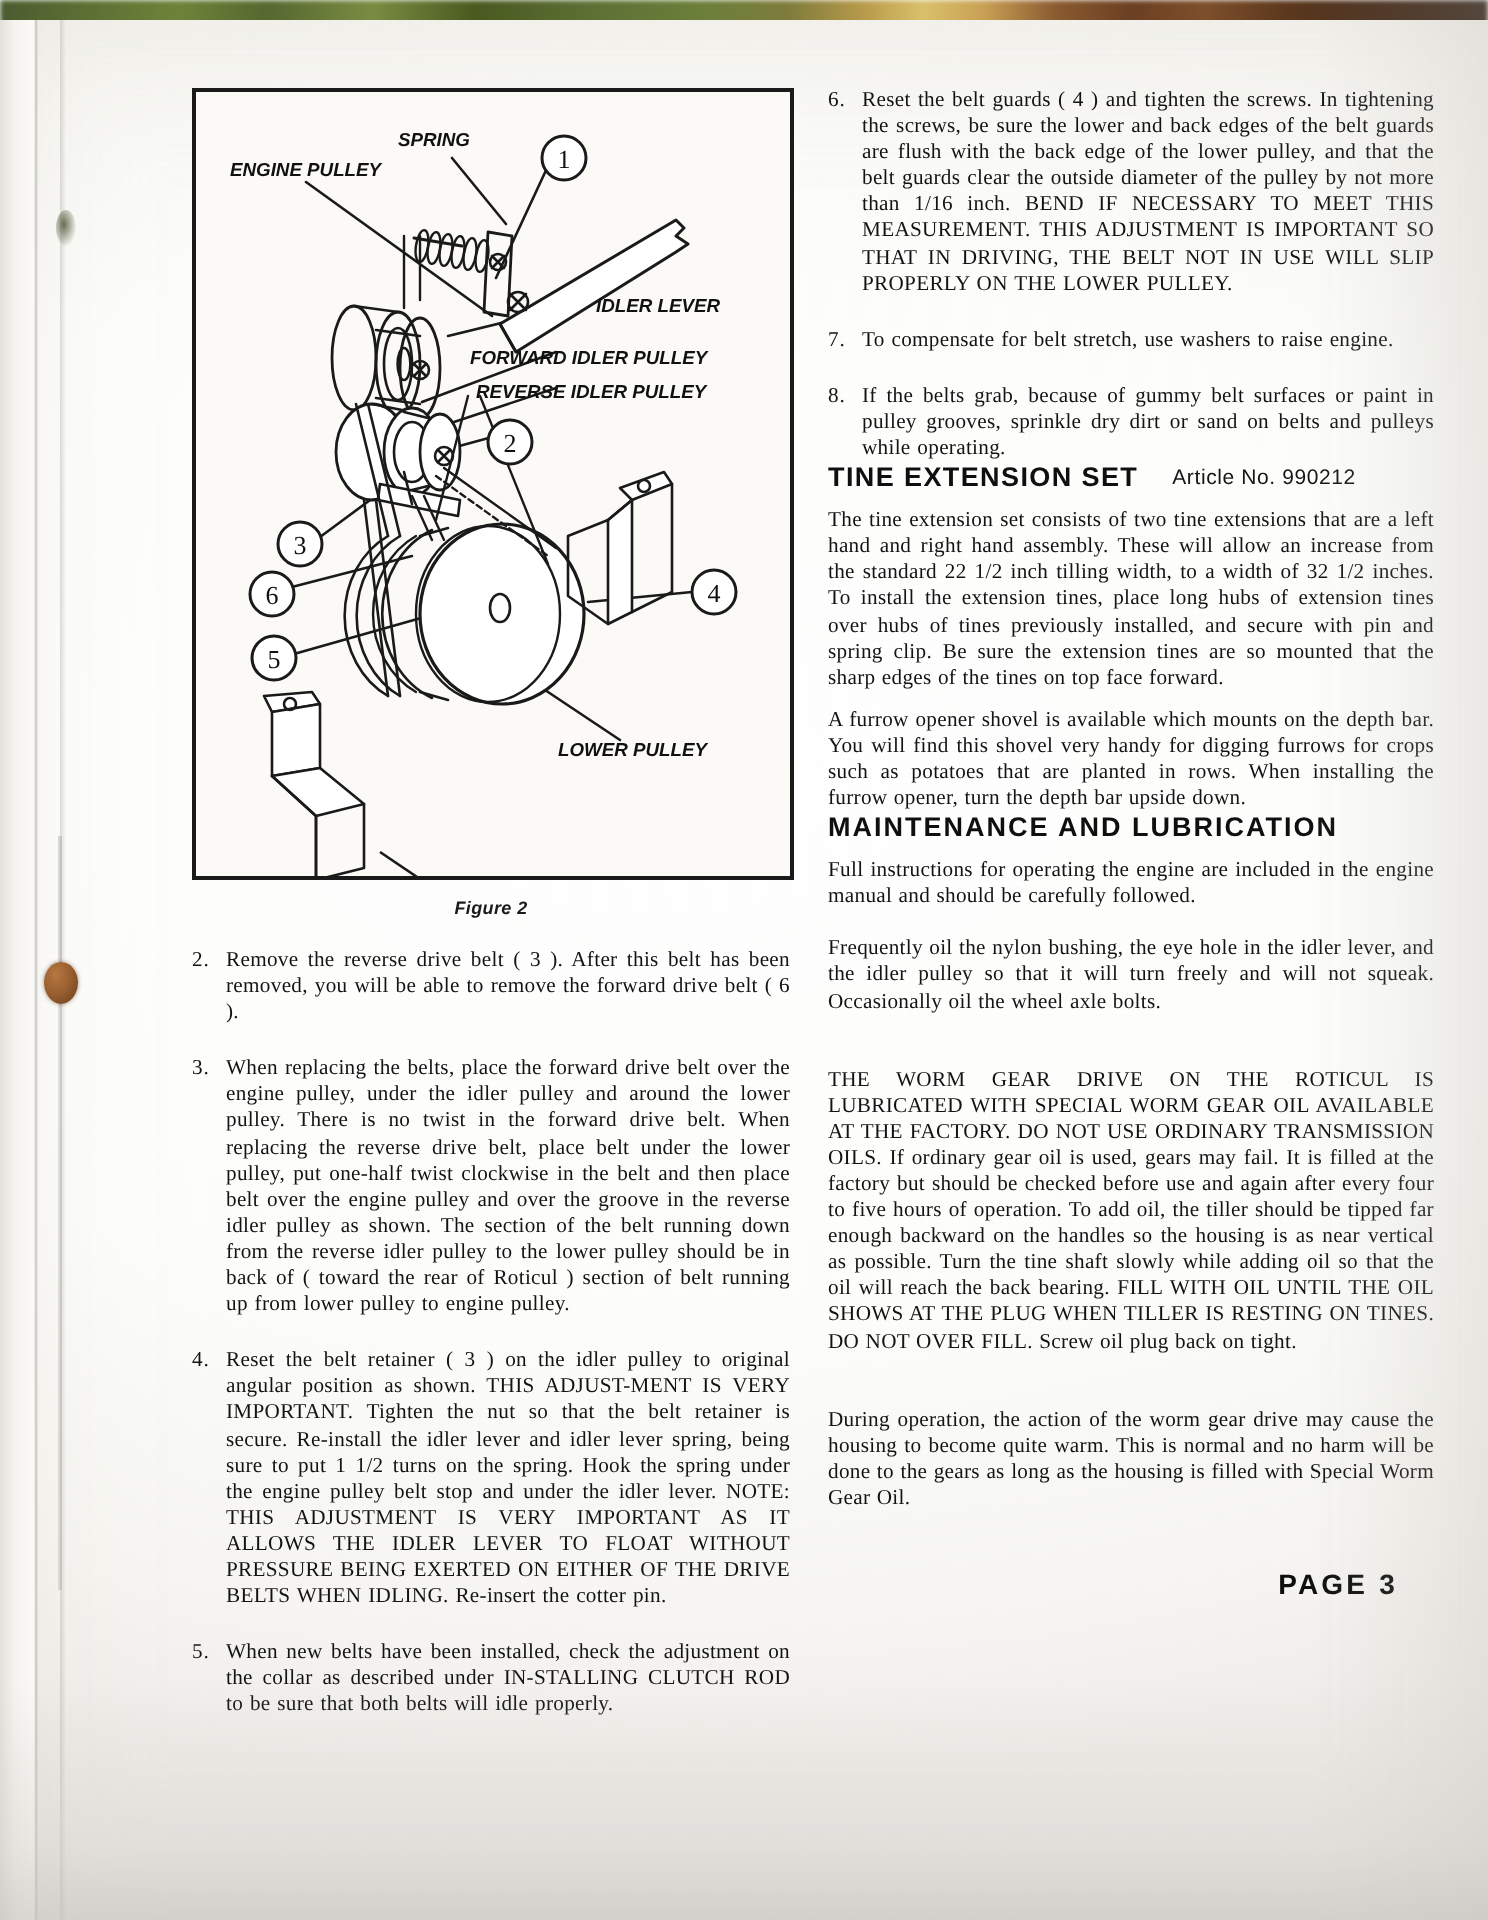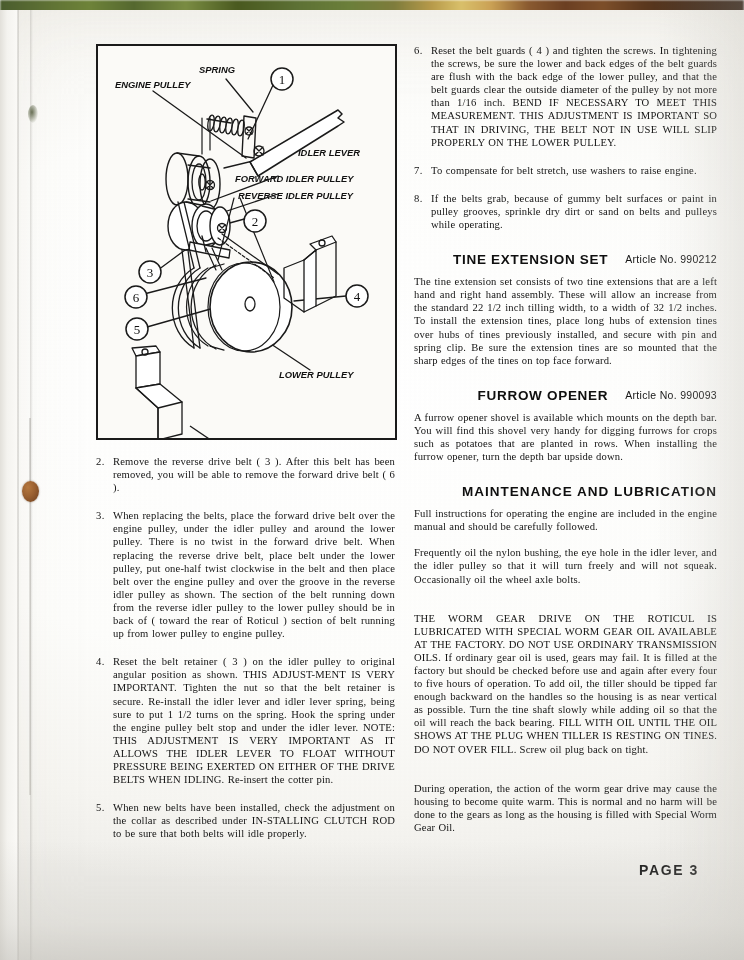--- a/index.html
+++ b/index.html
@@ -181,24 +181,22 @@
     font-size: 10.6px;
     line-height: 13.1px;
     text-align: justify;
     letter-spacing: 0.15px;
     word-spacing: 0.4px;
   }
   .para.tight { margin-top: 8px; }
   .para.gap   { margin-top: 26px; }
 
   .heading {
-    margin-top: 21px;
     display: flex;
     align-items: baseline;
-    justify-content: flex-end;
   }
   .heading .h-title {
     font-family: "Liberation Sans", sans-serif;
     font-weight: 700;
     font-size: 13.5px;
     letter-spacing: 0.7px;
     color: #0f0f0f;
   }
   .heading .h-article {
     font-family: "Liberation Sans", sans-serif;
@@ -383,20 +381,21 @@
           <text x="17" y="42">ENGINE PULLEY</text>
           <text x="101" y="27">SPRING</text>
           <text x="200" y="110">IDLER  LEVER</text>
           <text x="137" y="136">FORWARD  IDLER  PULLEY</text>
           <text x="140" y="153">REVERSE IDLER PULLEY</text>
           <text x="181" y="332">LOWER PULLEY</text>
         </g>
       </svg>
     </div>
 
+    <div class="fig-caption">Figure 2</div>
 
     <div class="item">
       <span class="num">2.</span>
       <span class="txt">Remove the reverse drive belt ( 3 ). After this belt has been removed, you will be able to remove the forward drive belt ( 6 ).</span>
     </div>
 
     <div class="item">
       <span class="num">3.</span>
       <span class="txt">When replacing the belts, place the forward drive belt over the engine pulley, under the idler pulley and around the lower pulley.  There is no twist in the forward drive belt. When replacing the reverse drive belt, place belt under the lower pulley, put one-half twist clockwise in the belt and then place belt over the engine pulley and over the groove in the reverse idler pulley as shown.  The section of the belt running down from the reverse idler pulley to the lower pulley should be in back of ( toward the rear of Roticul ) section of belt running up from lower pulley to engine pulley.</span>
     </div>
@@ -429,24 +428,20 @@
       <span class="num">8.</span>
       <span class="txt">If the belts grab, because of gummy belt surfaces or paint in pulley grooves, sprinkle dry dirt or sand on belts and pulleys while operating.</span>
     </div>
 
     <div class="heading">
       <span class="h-title">TINE EXTENSION SET</span>
       <span class="h-article">Article No. 990212</span>
     </div>
     <div class="para tight">The tine extension set consists of two tine extensions that are a left hand and right hand assembly.  These will allow an increase from the standard 22 1/2 inch tilling width, to a width of 32 1/2 inches.  To install the extension tines, place long hubs of extension tines over hubs of tines previously installed, and secure with pin and spring clip.  Be sure the extension tines are so mounted that the sharp edges of the tines on top face forward.</div>
 
-    <div class="heading">
-      <span class="h-title">FURROW OPENER</span>
-      <span class="h-article">Article No. 990093</span>
-    </div>
     <div class="para tight">A furrow opener shovel is available which mounts on the depth bar.  You will find this shovel very handy for digging furrows for crops such as potatoes that are planted in rows.  When installing the furrow opener, turn the depth bar upside down.</div>
 
     <div class="heading solo">
       <span class="h-title">MAINTENANCE AND LUBRICATION</span>
     </div>
 
     <div class="para tight">Full instructions for operating the engine are included in the engine manual and should be carefully followed.</div>
     <div class="para">Frequently oil the nylon bushing, the eye hole in the idler lever, and the idler pulley so that it will turn freely and will not squeak.  Occasionally oil the wheel axle bolts.</div>
     <div class="para gap">THE WORM GEAR DRIVE ON THE ROTICUL IS LUBRICATED WITH SPECIAL WORM GEAR OIL AVAILABLE AT THE FACTORY. DO NOT USE ORDINARY TRANSMISSION OILS.   If ordinary gear oil is used, gears may fail. It is filled at the factory but should be checked before use and again after every four to five hours of operation.   To add oil, the tiller should be tipped far enough backward on the handles so the housing is as near vertical as possible.  Turn the tine shaft slowly while adding oil so that the oil will reach the back bearing.  FILL WITH OIL UNTIL THE OIL SHOWS AT THE PLUG WHEN TILLER IS RESTING ON TINES.  DO NOT OVER FILL.  Screw oil plug back on tight.</div>
     <div class="para gap">During operation, the action of the worm gear drive may cause the housing to become quite warm.  This is normal and no harm will be done to the gears as long as the housing is filled with Special Worm Gear Oil.</div>

